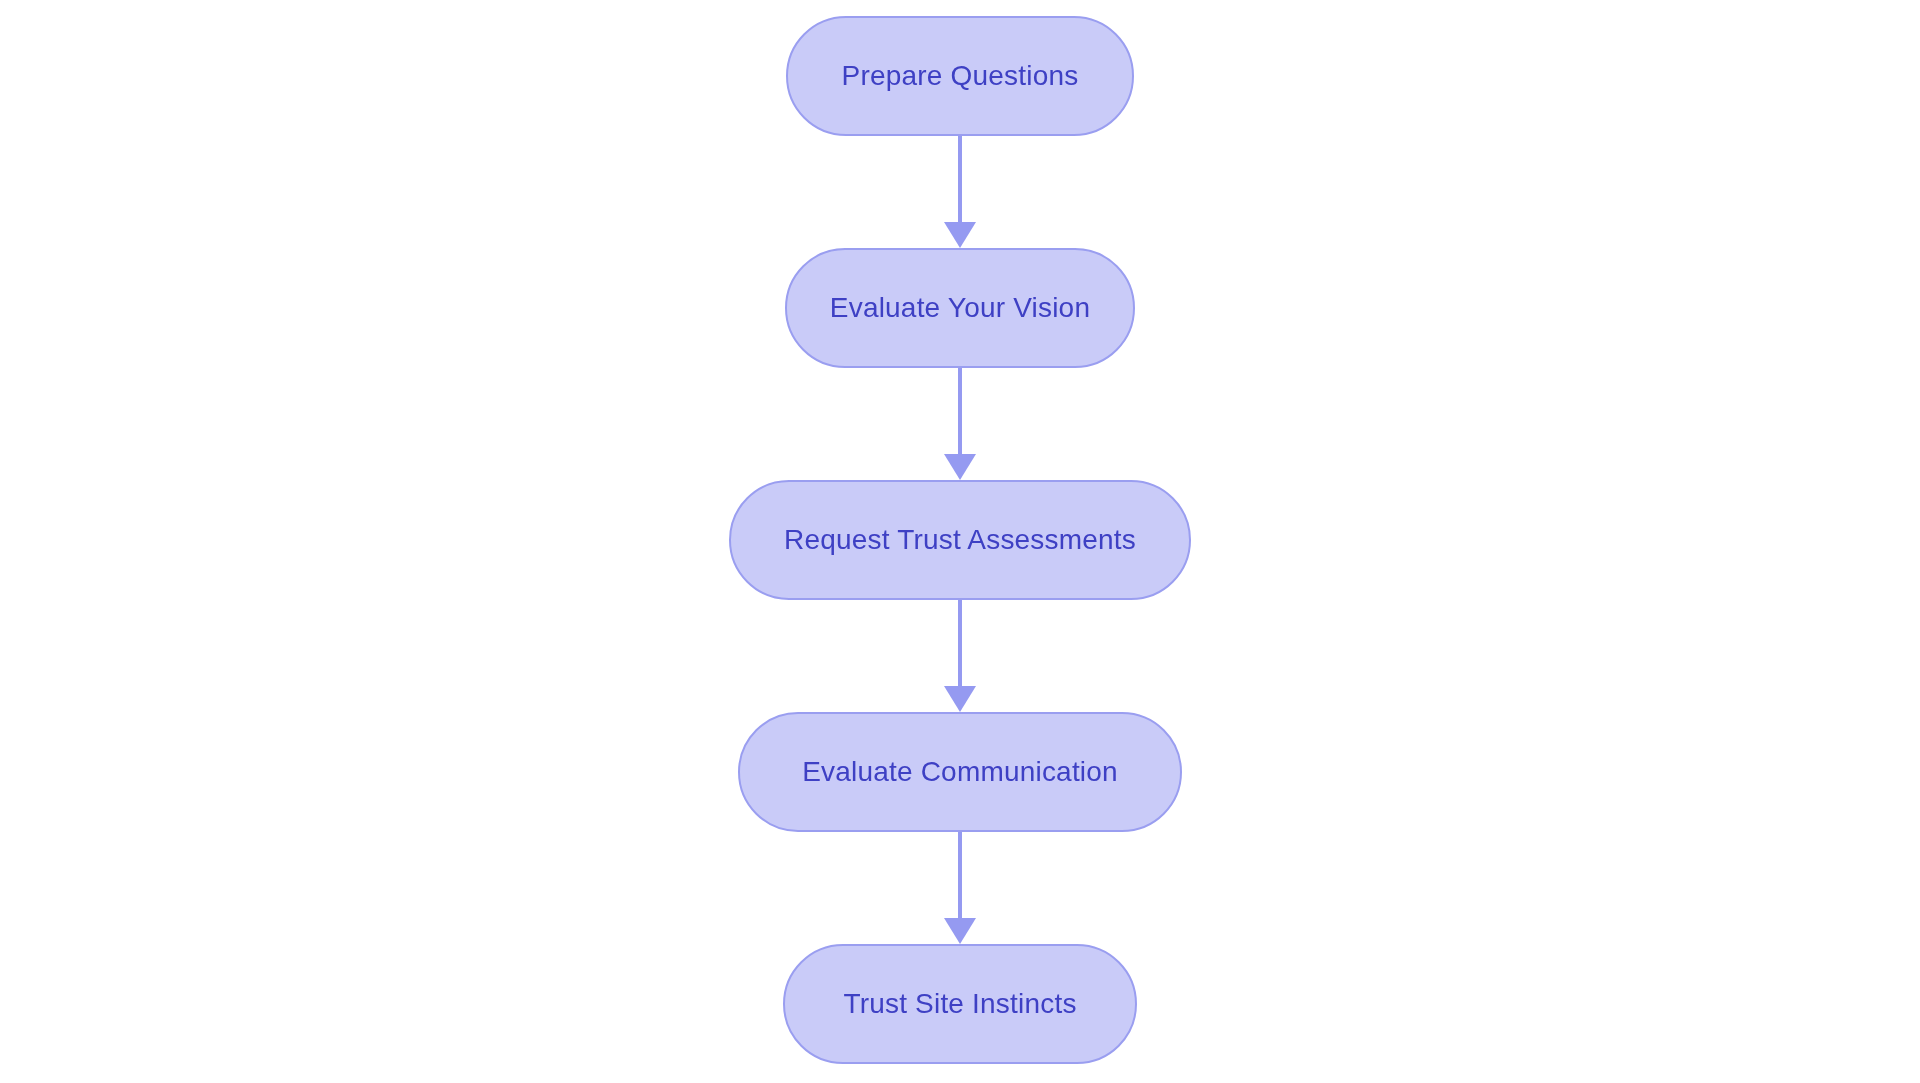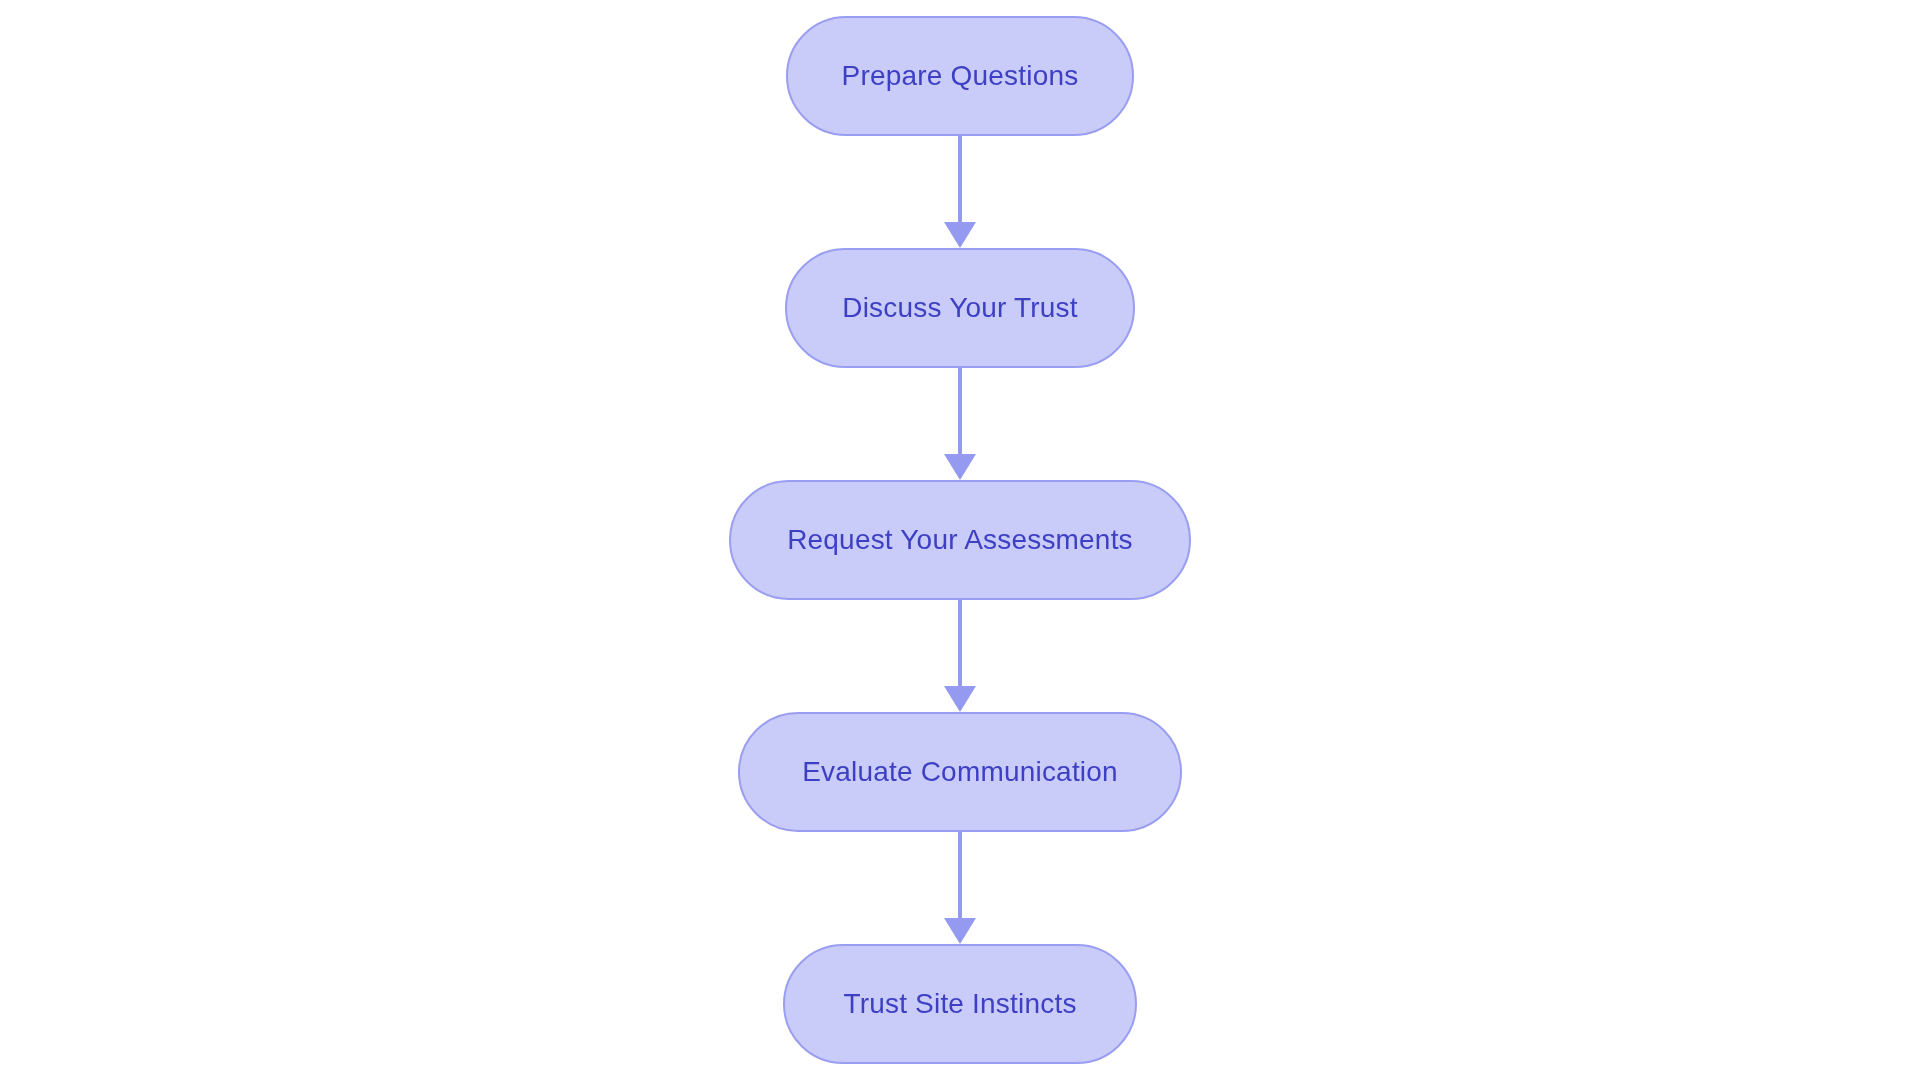--- a/index.html
+++ b/index.html
@@ -88,30 +88,30 @@
   <div class="flow-node w-1">
     <span>Prepare Questions</span>
   </div>
 
   <div class="flow-arrow">
     <div class="shaft"></div>
     <div class="head"></div>
   </div>
 
   <div class="flow-node w-2">
-    <span>Discuss Your Trust</span>
+    <span>Evaluate Your Vision</span>
   </div>
 
   <div class="flow-arrow">
     <div class="shaft"></div>
     <div class="head"></div>
   </div>
 
   <div class="flow-node w-3">
-    <span>Request Your Assessments</span>
+    <span>Request Trust Assessments</span>
   </div>
 
   <div class="flow-arrow">
     <div class="shaft"></div>
     <div class="head"></div>
   </div>
 
   <div class="flow-node w-4">
     <span>Evaluate Communication</span>
   </div>

